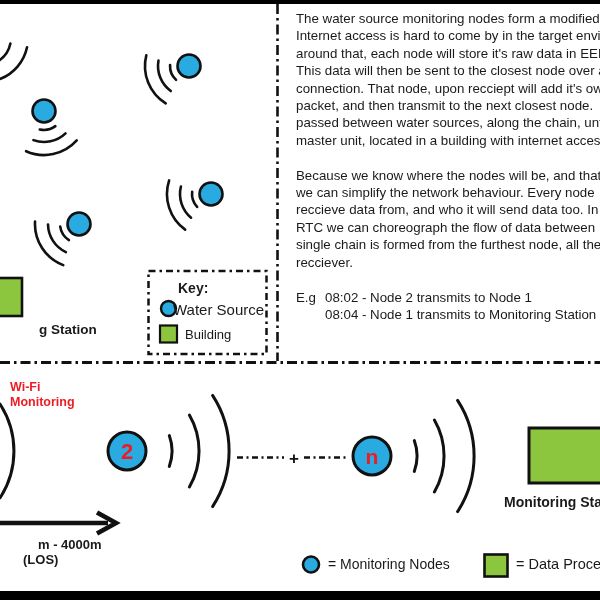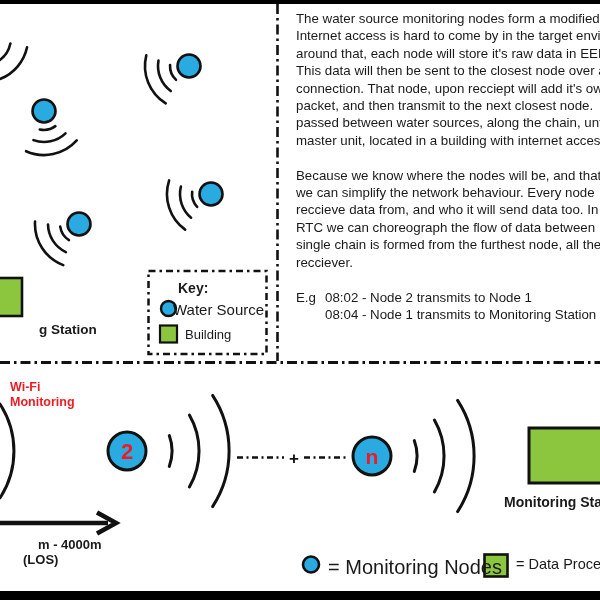--- a/index.html
+++ b/index.html
@@ -27,21 +27,21 @@
   #station-frag-label { left: 1px; top: 322px; font-size: 13.5px; font-weight: bold; padding-left: 38px; }
   #key-title   { left: 158px; top: 280px; font-size: 14px; font-weight: bold; padding-left: 20px; }
   #key-water   { left: 173px; top: 301px; font-size: 15px; }
   #key-bldg    { left: 185px; top: 327px; font-size: 13px; }
   #wifi-conn   { left: 10px; top: 380px; width: 95px; text-align: left;
                  color: var(--accent-red, #ED1C24); font-weight: bold;
                  font-size: 12.5px; line-height: 14.5px; }
   #station-label { left: 504px; top: 494px; font-size: 14px; font-weight: bold; }
   #range-label { left: 0px;  top: 537px; font-size: 13px; font-weight: bold; margin-left: 38px; }
   #los-label   { left: 23px;  top: 552px; font-size: 13px; font-weight: bold; }
-  #legend-nodes { left: 328px; top: 556px; font-size: 20px; }
+  #legend-nodes { left: 328px; top: 556px; font-size: 14px; }
   #legend-proc  { left: 516px; top: 556px; font-size: 14.5px; }
 
   .svg-node-num { fill: var(--accent-red, #ED1C24); font-weight: bold;
                   font-family: "Liberation Sans", sans-serif; text-anchor: middle; }
   .svg-plus { fill: #111; font-weight: bold; font-family: "Liberation Sans", sans-serif;
               text-anchor: middle; font-size: 17px; }
 </style>
 </head>
 <body>
 

